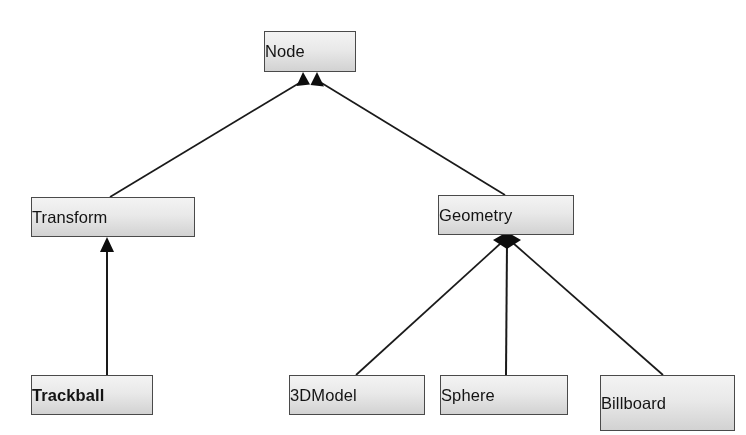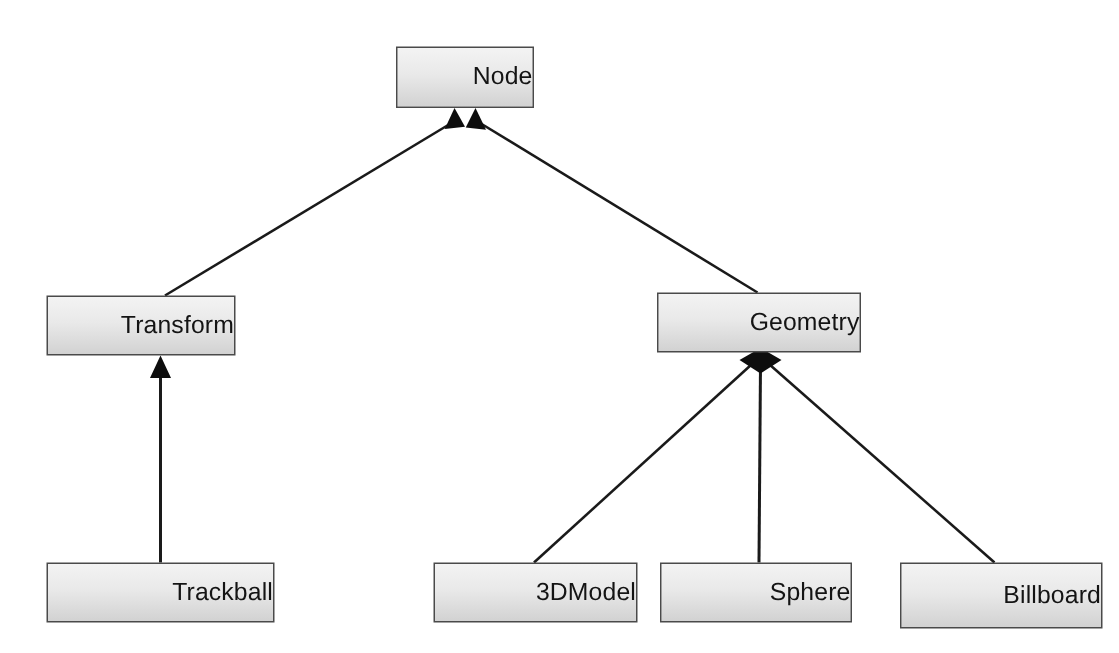--- a/index.html
+++ b/index.html
@@ -22,21 +22,21 @@
     width: 746px;
     height: 435px;
   }
   .uml-node {
     position: absolute;
     box-sizing: border-box;
     border: 1.5px solid #4a4a4a;
     background: linear-gradient(to bottom, #f3f3f3 0%, #e9e9e9 45%, #d2d2d2 100%);
     display: flex;
     align-items: center;
-    justify-content: flex-end;
+    justify-content: flex-start;
     color: #141414;
     font-size: 16.5px;
     font-family: "Liberation Sans", sans-serif;
     letter-spacing: 0.1px;
     white-space: nowrap;
     z-index: 2;
   }
 </style>
 </head>
 <body>
@@ -72,37 +72,37 @@
       <line x1="513" y1="243" x2="663" y2="375" stroke="#1a1a1a" stroke-width="1.7"></line>
     </g>
 
     <polygon points="507,232 521,240 507,249 493,240" fill="#0d0d0d"></polygon>
   </svg>
 
   <div class="uml-node" style="left:264px; top:31px; width:92px; height:41px;">
     <span>Node</span>
   </div>
 
-  <div class="uml-node" style="left:31px; top:197px; width:126px; height:40px;">
+  <div class="uml-node" style="left:31px; top:197px; width:164px; height:40px;">
     <span>Transform</span>
   </div>
 
   <div class="uml-node" style="left:438px; top:195px; width:136px; height:40px;">
     <span>Geometry</span>
   </div>
 
-  <div class="uml-node" style="left:31px; top:375px; width:152px; height:40px;">
+  <div class="uml-node" style="left:31px; top:375px; width:122px; height:40px;font-weight:bold;">
     <span>Trackball</span>
   </div>
 
   <div class="uml-node" style="left:289px; top:375px; width:136px; height:40px;">
     <span>3DModel</span>
   </div>
 
   <div class="uml-node" style="left:440px; top:375px; width:128px; height:40px;">
     <span>Sphere</span>
   </div>
 
-  <div class="uml-node" style="left:600px; top:375px; width:135px; height:44px;padding-left:36px;">
+  <div class="uml-node" style="left:600px; top:375px; width:135px; height:56px;">
     <span>Billboard</span>
   </div>
 
 </div>
 
 </body></html>

